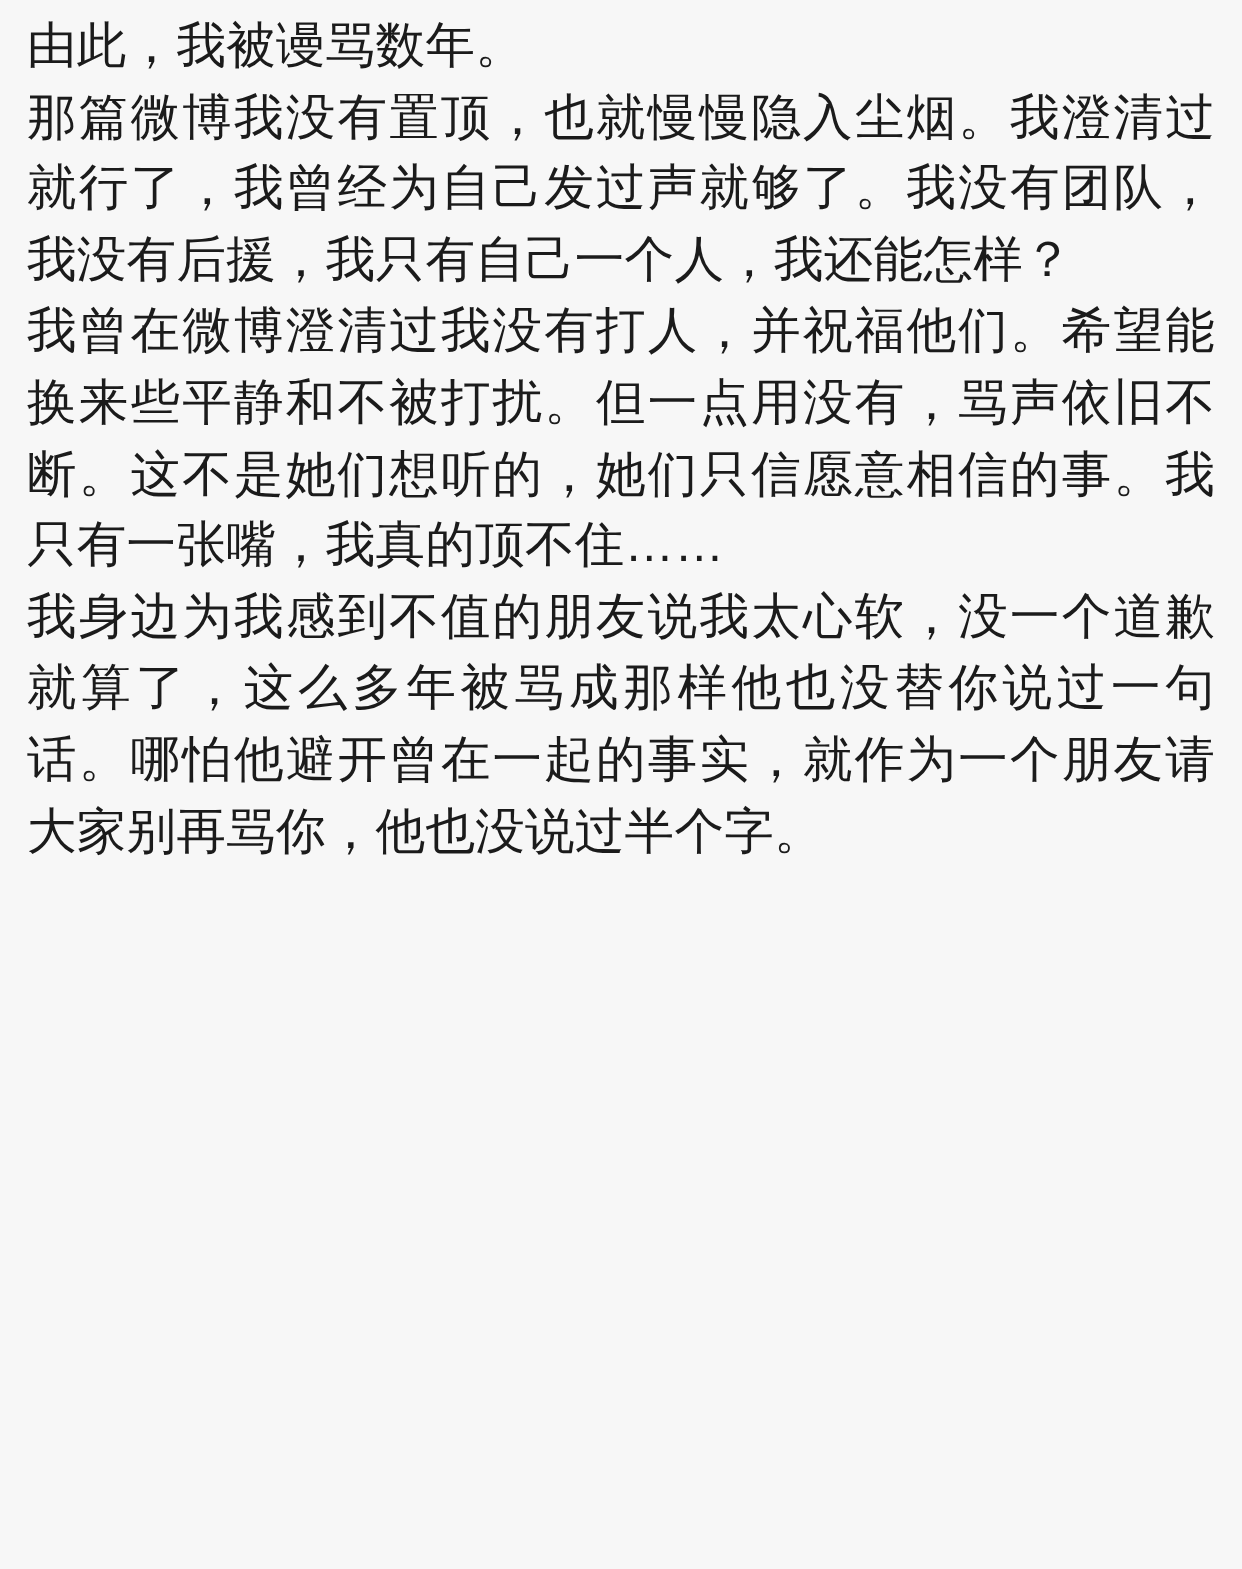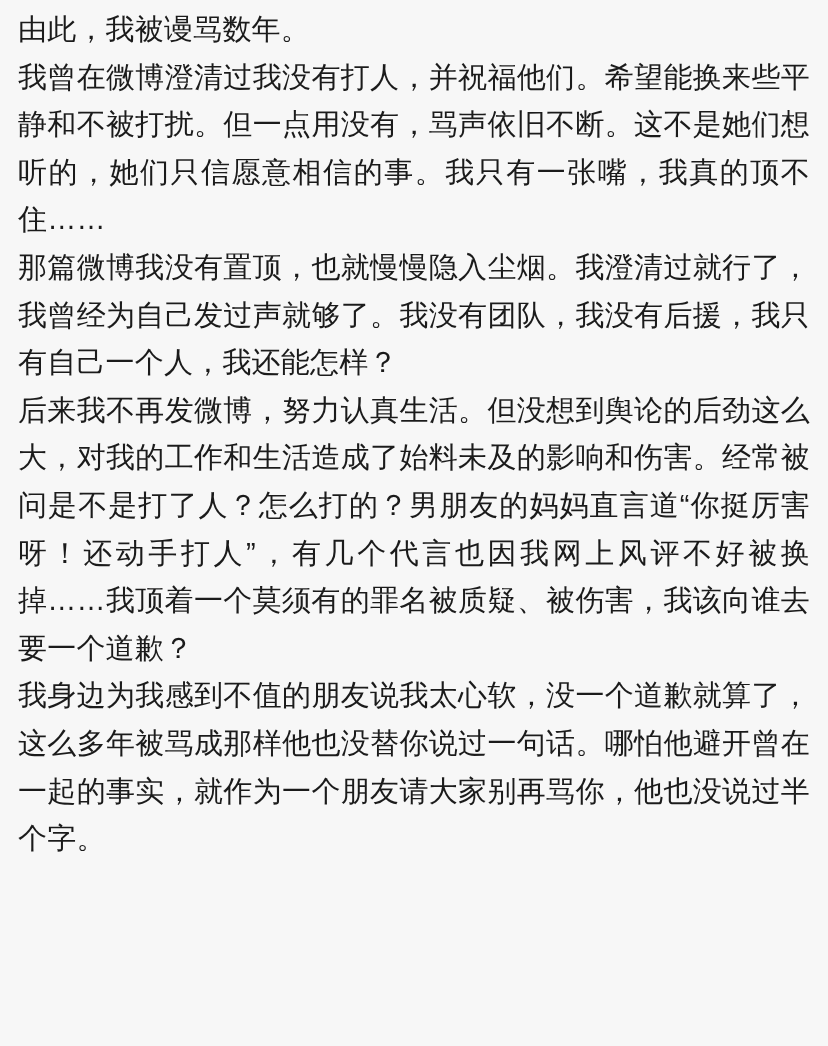--- a/index.html
+++ b/index.html
@@ -22,33 +22,32 @@
     display: flex;
     flex-direction: column;
     justify-content: flex-start;
   }
   .article {
     display: flex;
     flex-direction: column;
   }
   .para {
     color: #1b1b1b;
-    font-size: 29px;
+    font-size: 33px;
     line-height: 47.6px;
     letter-spacing: 0.2px;
     text-align: justify;
     text-justify: inter-ideograph;
     margin: 0;
     font-weight: 400;
   }
 </style>
 </head>
 <body>
 
 <div class="page">
   <div class="article">
     <p class="para">由此，我被谩骂数年。</p>
+    <p class="para">那篇微博我没有置顶，也就慢慢隐入尘烟。我澄清过就行了，我曾经为自己发过声就够了。我没有团队，我没有后援，我只有自己一个人，我还能怎样？</p>
     <p class="para">我曾在微博澄清过我没有打人，并祝福他们。希望能换来些平静和不被打扰。但一点用没有，骂声依旧不断。这不是她们想听的，她们只信愿意相信的事。我只有一张嘴，我真的顶不住……</p>
-    <p class="para">那篇微博我没有置顶，也就慢慢隐入尘烟。我澄清过就行了，我曾经为自己发过声就够了。我没有团队，我没有后援，我只有自己一个人，我还能怎样？</p>
-    <p class="para">后来我不再发微博，努力认真生活。但没想到舆论的后劲这么大，对我的工作和生活造成了始料未及的影响和伤害。经常被问是不是打了人？怎么打的？男朋友的妈妈直言道“你挺厉害呀！还动手打人”，有几个代言也因我网上风评不好被换掉……我顶着一个莫须有的罪名被质疑、被伤害，我该向谁去要一个道歉？</p>
     <p class="para">我身边为我感到不值的朋友说我太心软，没一个道歉就算了，这么多年被骂成那样他也没替你说过一句话。哪怕他避开曾在一起的事实，就作为一个朋友请大家别再骂你，他也没说过半个字。</p>
   </div>
 </div>
 
 </body></html>

